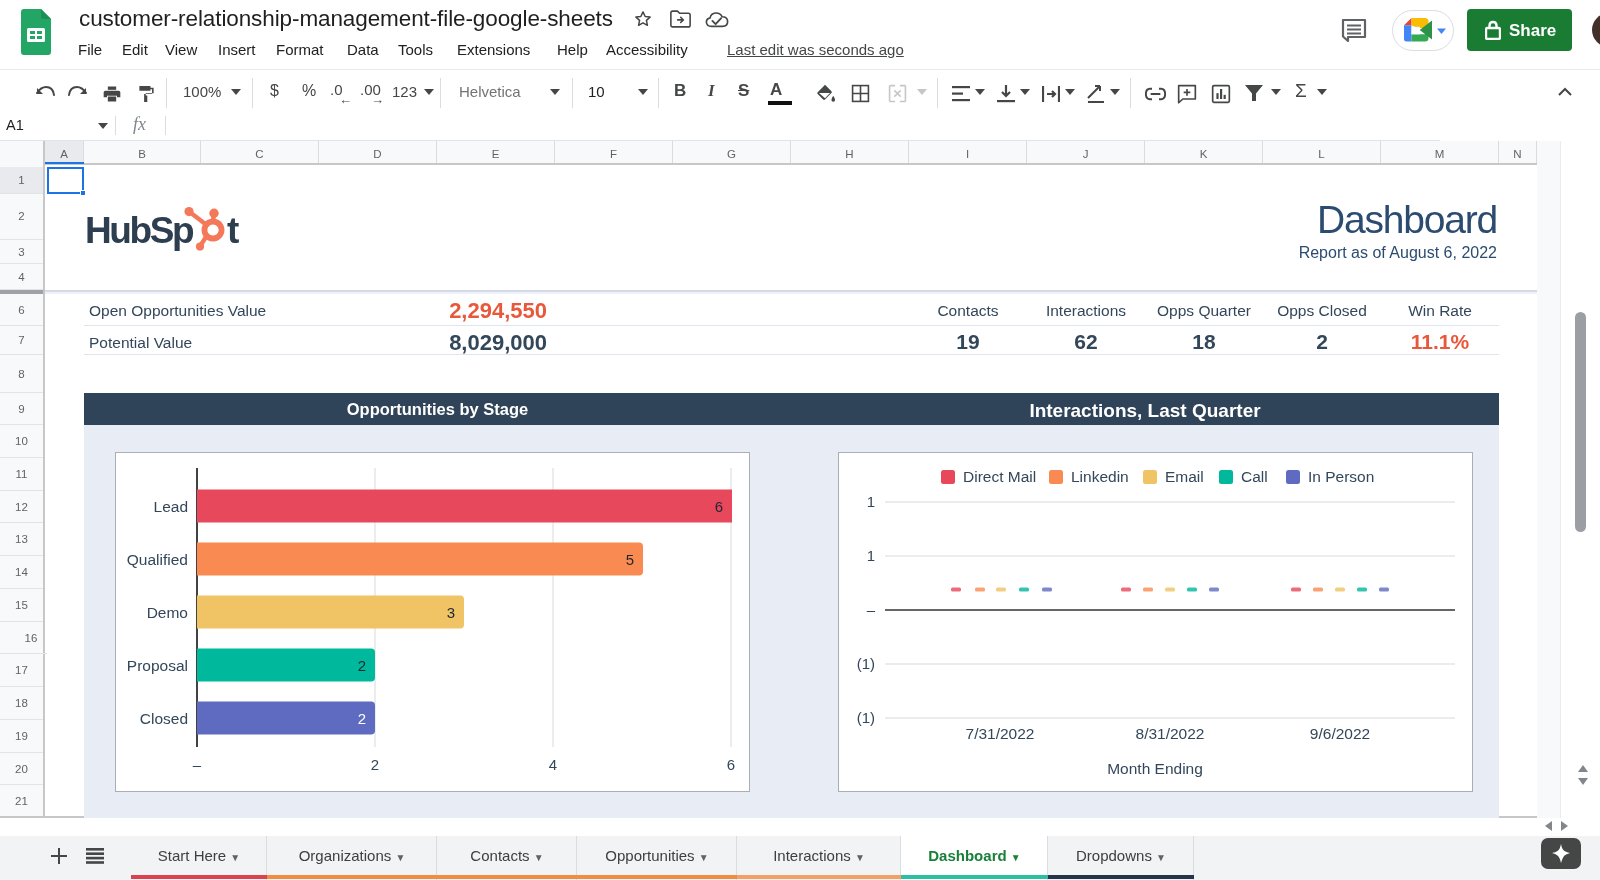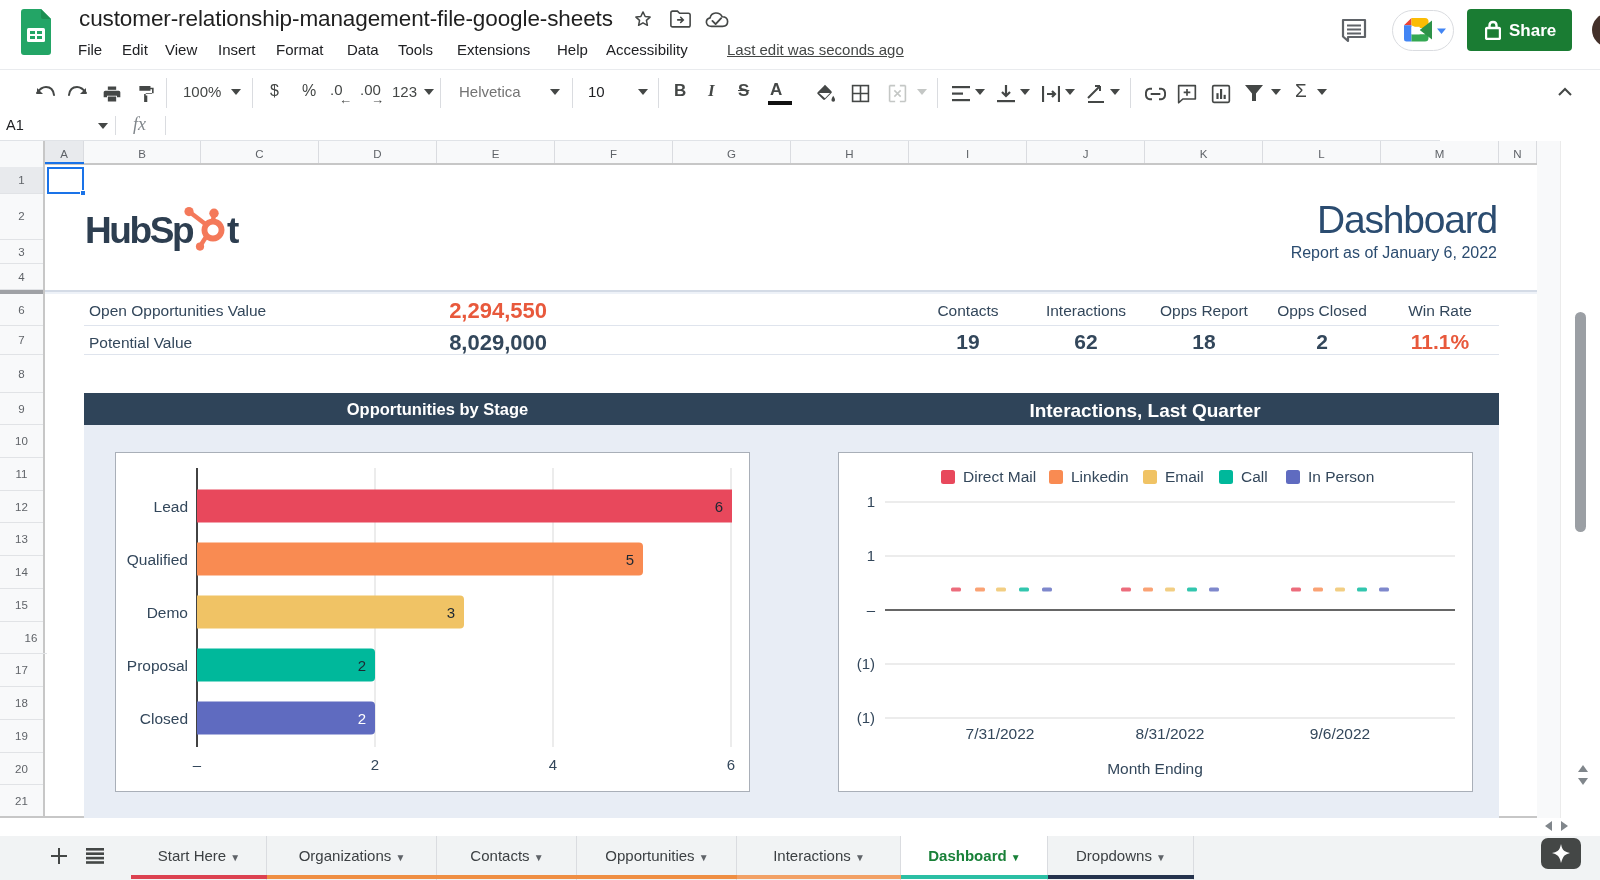--- a/index.html
+++ b/index.html
@@ -285,34 +285,34 @@
     <circle cx="109" cy="13.6" r="4.6"></circle>
     <circle cx="134" cy="15.2" r="4.7"></circle>
     <circle cx="120" cy="48.6" r="4.1"></circle>
     <path d="M133 20.5 a11.5 11.5 0 1 0 0.001 0 Z M133 26.4 a5.6 5.6 0 1 1 -0.001 0 Z" fill-rule="evenodd"></path>
   </g>
   <text x="5" y="44.5" font-family="Liberation Sans, sans-serif" font-size="37" font-weight="bold" letter-spacing="-2.4" fill="#2d3e50">HubSp</text>
   <text x="147" y="44.5" font-family="Liberation Sans, sans-serif" font-size="37" font-weight="bold" fill="#2d3e50">t</text>
 </svg>
 
 <div class="abs" style="left:1097px;top:198px;width:400px;text-align:right;font-size:39px;letter-spacing:-1.2px;color:#2b4c70;">Dashboard</div>
-<div class="abs" style="left:1097px;top:244px;width:400px;text-align:right;font-size:16px;color:#2b4c70;">Report as of January 6, 2022</div>
+<div class="abs" style="left:1097px;top:244px;width:400px;text-align:right;font-size:16px;color:#2b4c70;">Report as of August 6, 2022</div>
 
 <div class="abs" style="left:45px;top:290px;width:1492px;height:2px;background:#d4dbe6;"></div>
 <div class="abs" style="left:45px;top:292px;width:1492px;height:2px;background:#eef2f8;"></div>
 
 <div class="abs" style="left:84px;top:325px;width:1415px;height:1px;background:#dfe4ed;"></div>
 <div class="abs" style="left:84px;top:354px;width:1415px;height:1px;background:#dfe4ed;"></div>
 <div class="abs" style="left:89px;top:302px;font-size:15.5px;color:#33475b;">Open Opportunities Value</div>
 <div class="abs" style="left:89px;top:334px;font-size:15.5px;color:#33475b;">Potential Value</div>
 <div class="abs" style="left:437px;top:298px;width:110px;text-align:right;font-size:22px;font-weight:bold;color:#e8593c;">2,294,550</div>
 <div class="abs" style="left:437px;top:330px;width:110px;text-align:right;font-size:22px;font-weight:bold;color:#33475b;">8,029,000</div>
 <div class="abs" style="left:909px;top:302px;width:118px;text-align:center;font-size:15.5px;color:#33475b;">Contacts</div>
 <div class="abs" style="left:1027px;top:302px;width:118px;text-align:center;font-size:15.5px;color:#33475b;">Interactions</div>
-<div class="abs" style="left:1145px;top:302px;width:118px;text-align:center;font-size:15.5px;color:#33475b;">Opps Report</div>
+<div class="abs" style="left:1145px;top:302px;width:118px;text-align:center;font-size:15.5px;color:#33475b;">Opps Quarter</div>
 <div class="abs" style="left:1263px;top:302px;width:118px;text-align:center;font-size:15.5px;color:#33475b;">Opps Closed</div>
 <div class="abs" style="left:1381px;top:302px;width:118px;text-align:center;font-size:15.5px;color:#33475b;">Win Rate</div>
 <div class="abs" style="left:909px;top:330px;width:118px;text-align:center;font-size:21px;font-weight:bold;color:#33475b;">19</div>
 <div class="abs" style="left:1027px;top:330px;width:118px;text-align:center;font-size:21px;font-weight:bold;color:#33475b;">62</div>
 <div class="abs" style="left:1145px;top:330px;width:118px;text-align:center;font-size:21px;font-weight:bold;color:#33475b;">18</div>
 <div class="abs" style="left:1263px;top:330px;width:118px;text-align:center;font-size:21px;font-weight:bold;color:#33475b;">2</div>
 <div class="abs" style="left:1381px;top:330px;width:118px;text-align:center;font-size:21px;font-weight:bold;color:#e8593c;">11.1%</div>
 
 <div class="abs" style="left:84px;top:393px;width:1415px;height:32px;background:#2f4459;"></div>
 <div class="abs" style="left:84px;top:400px;width:707px;text-align:center;font-size:16.5px;font-weight:bold;color:#fff;">Opportunities by Stage</div>

